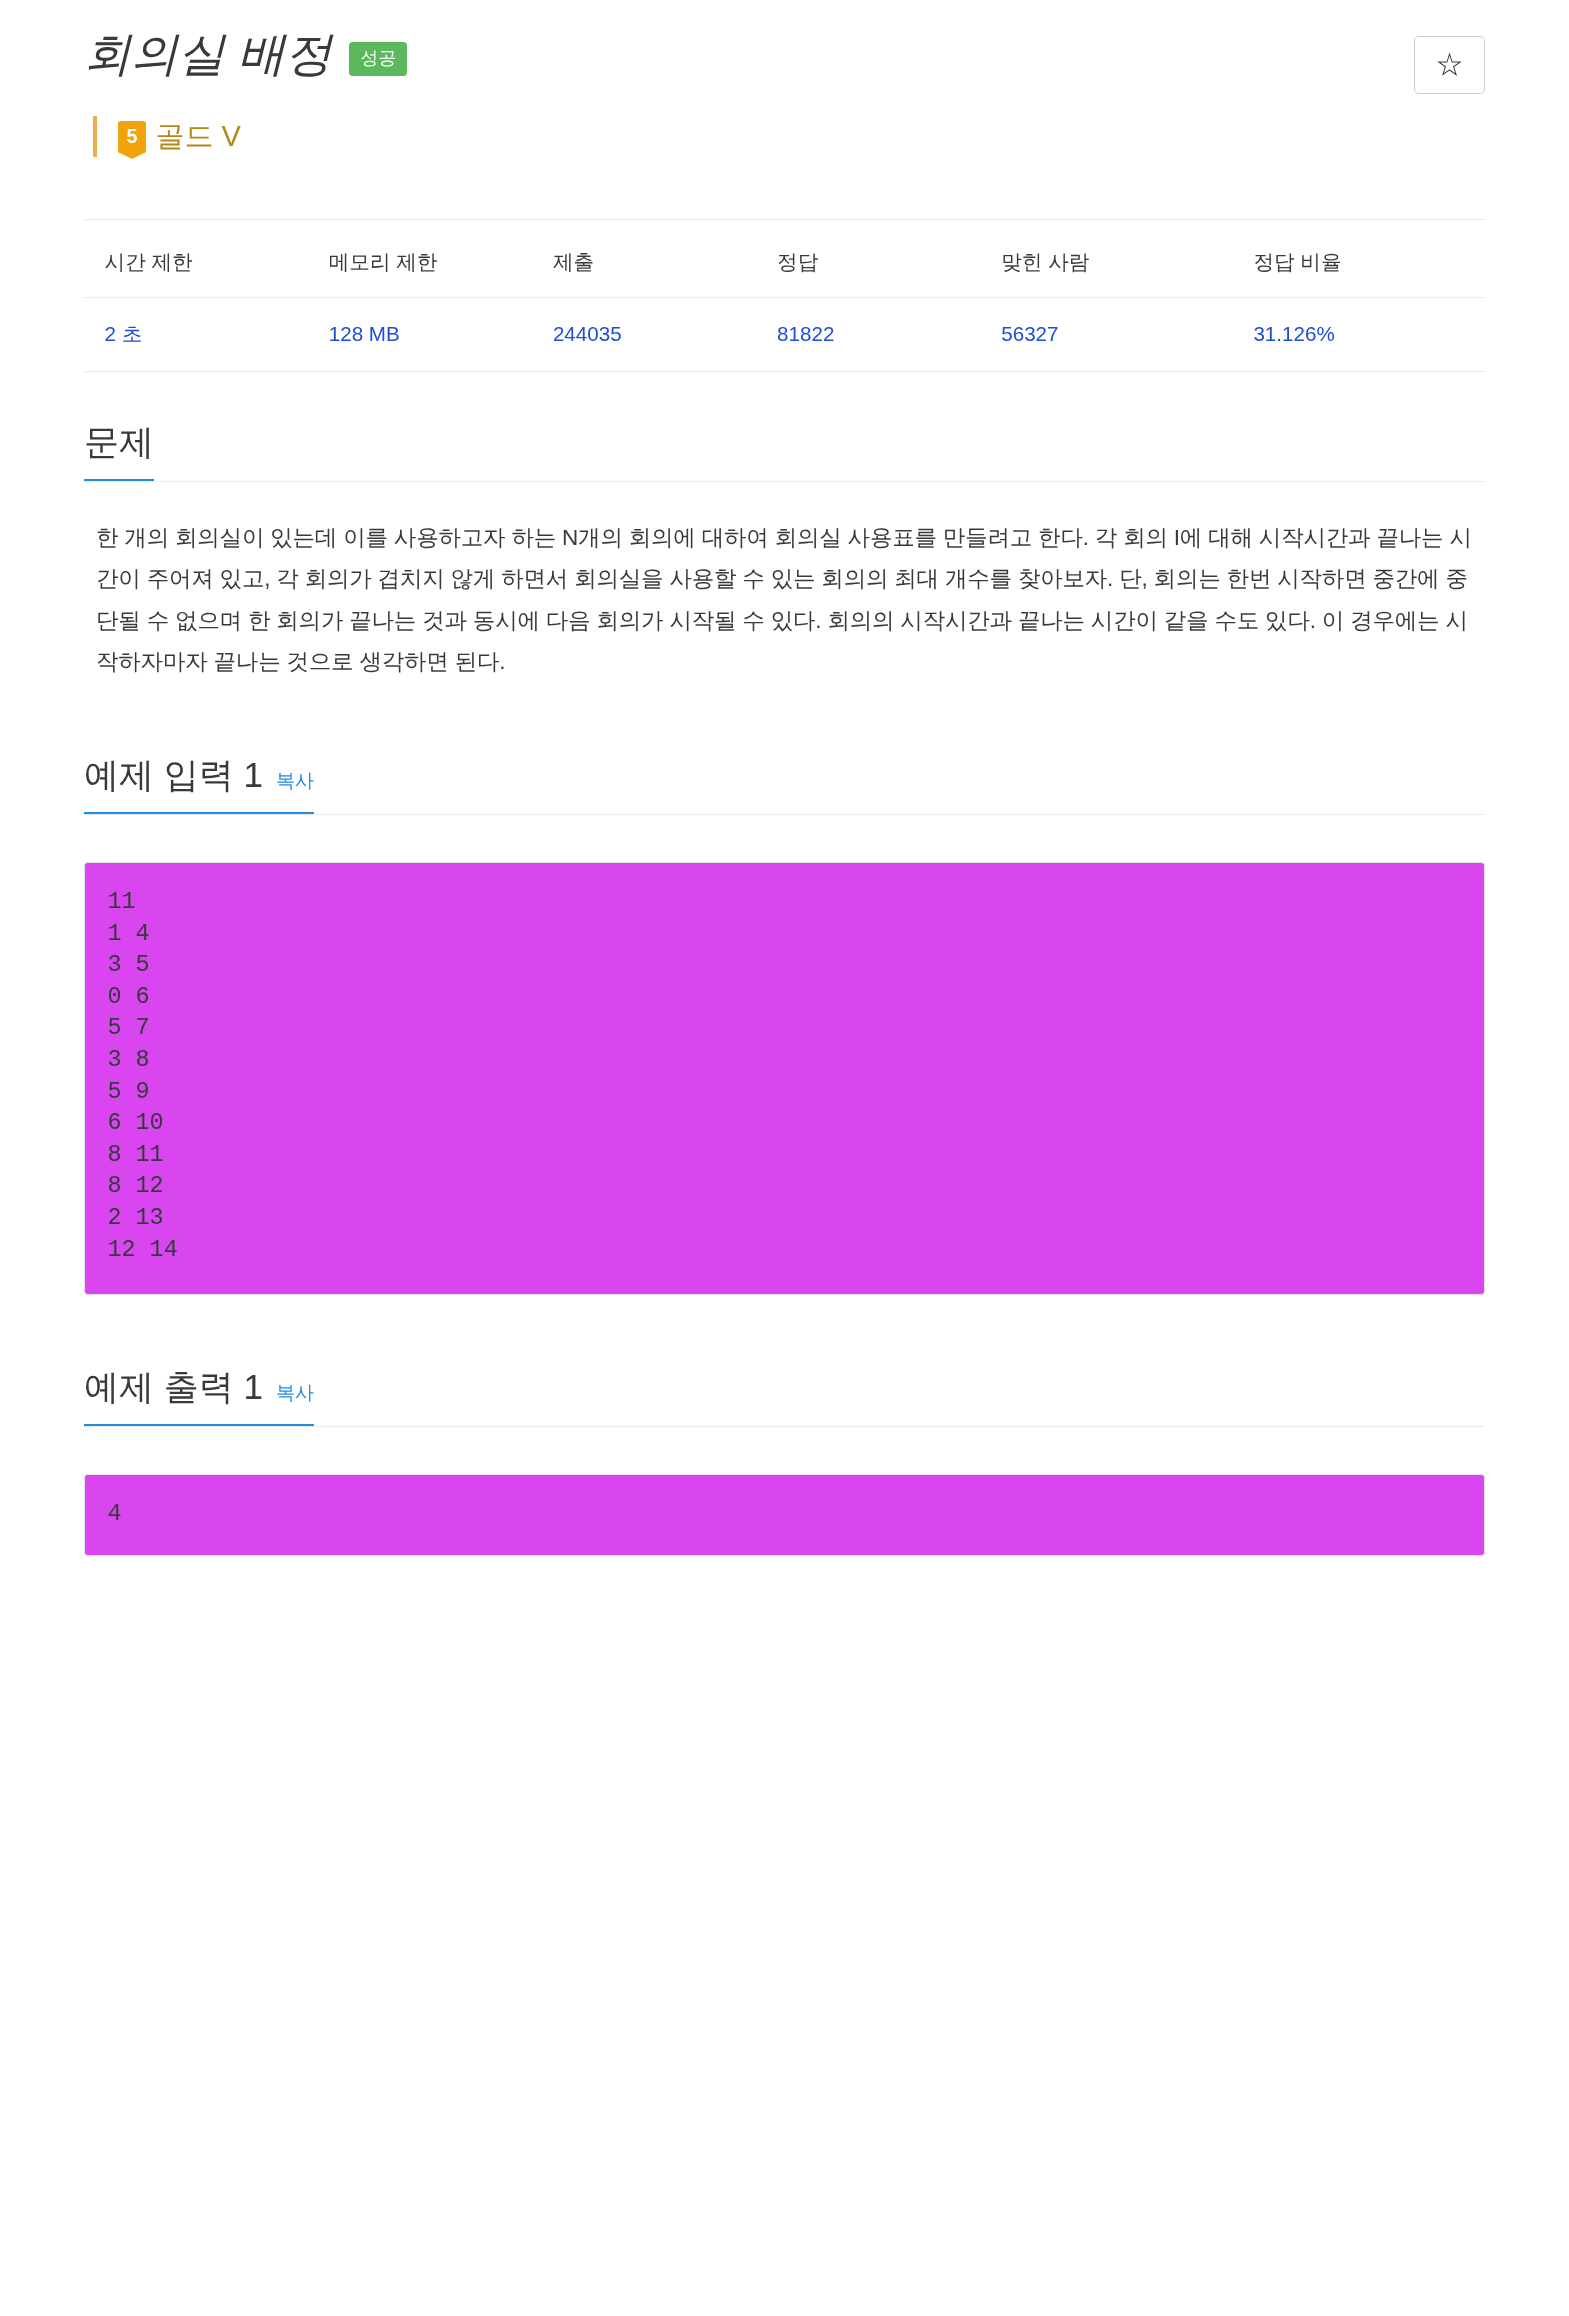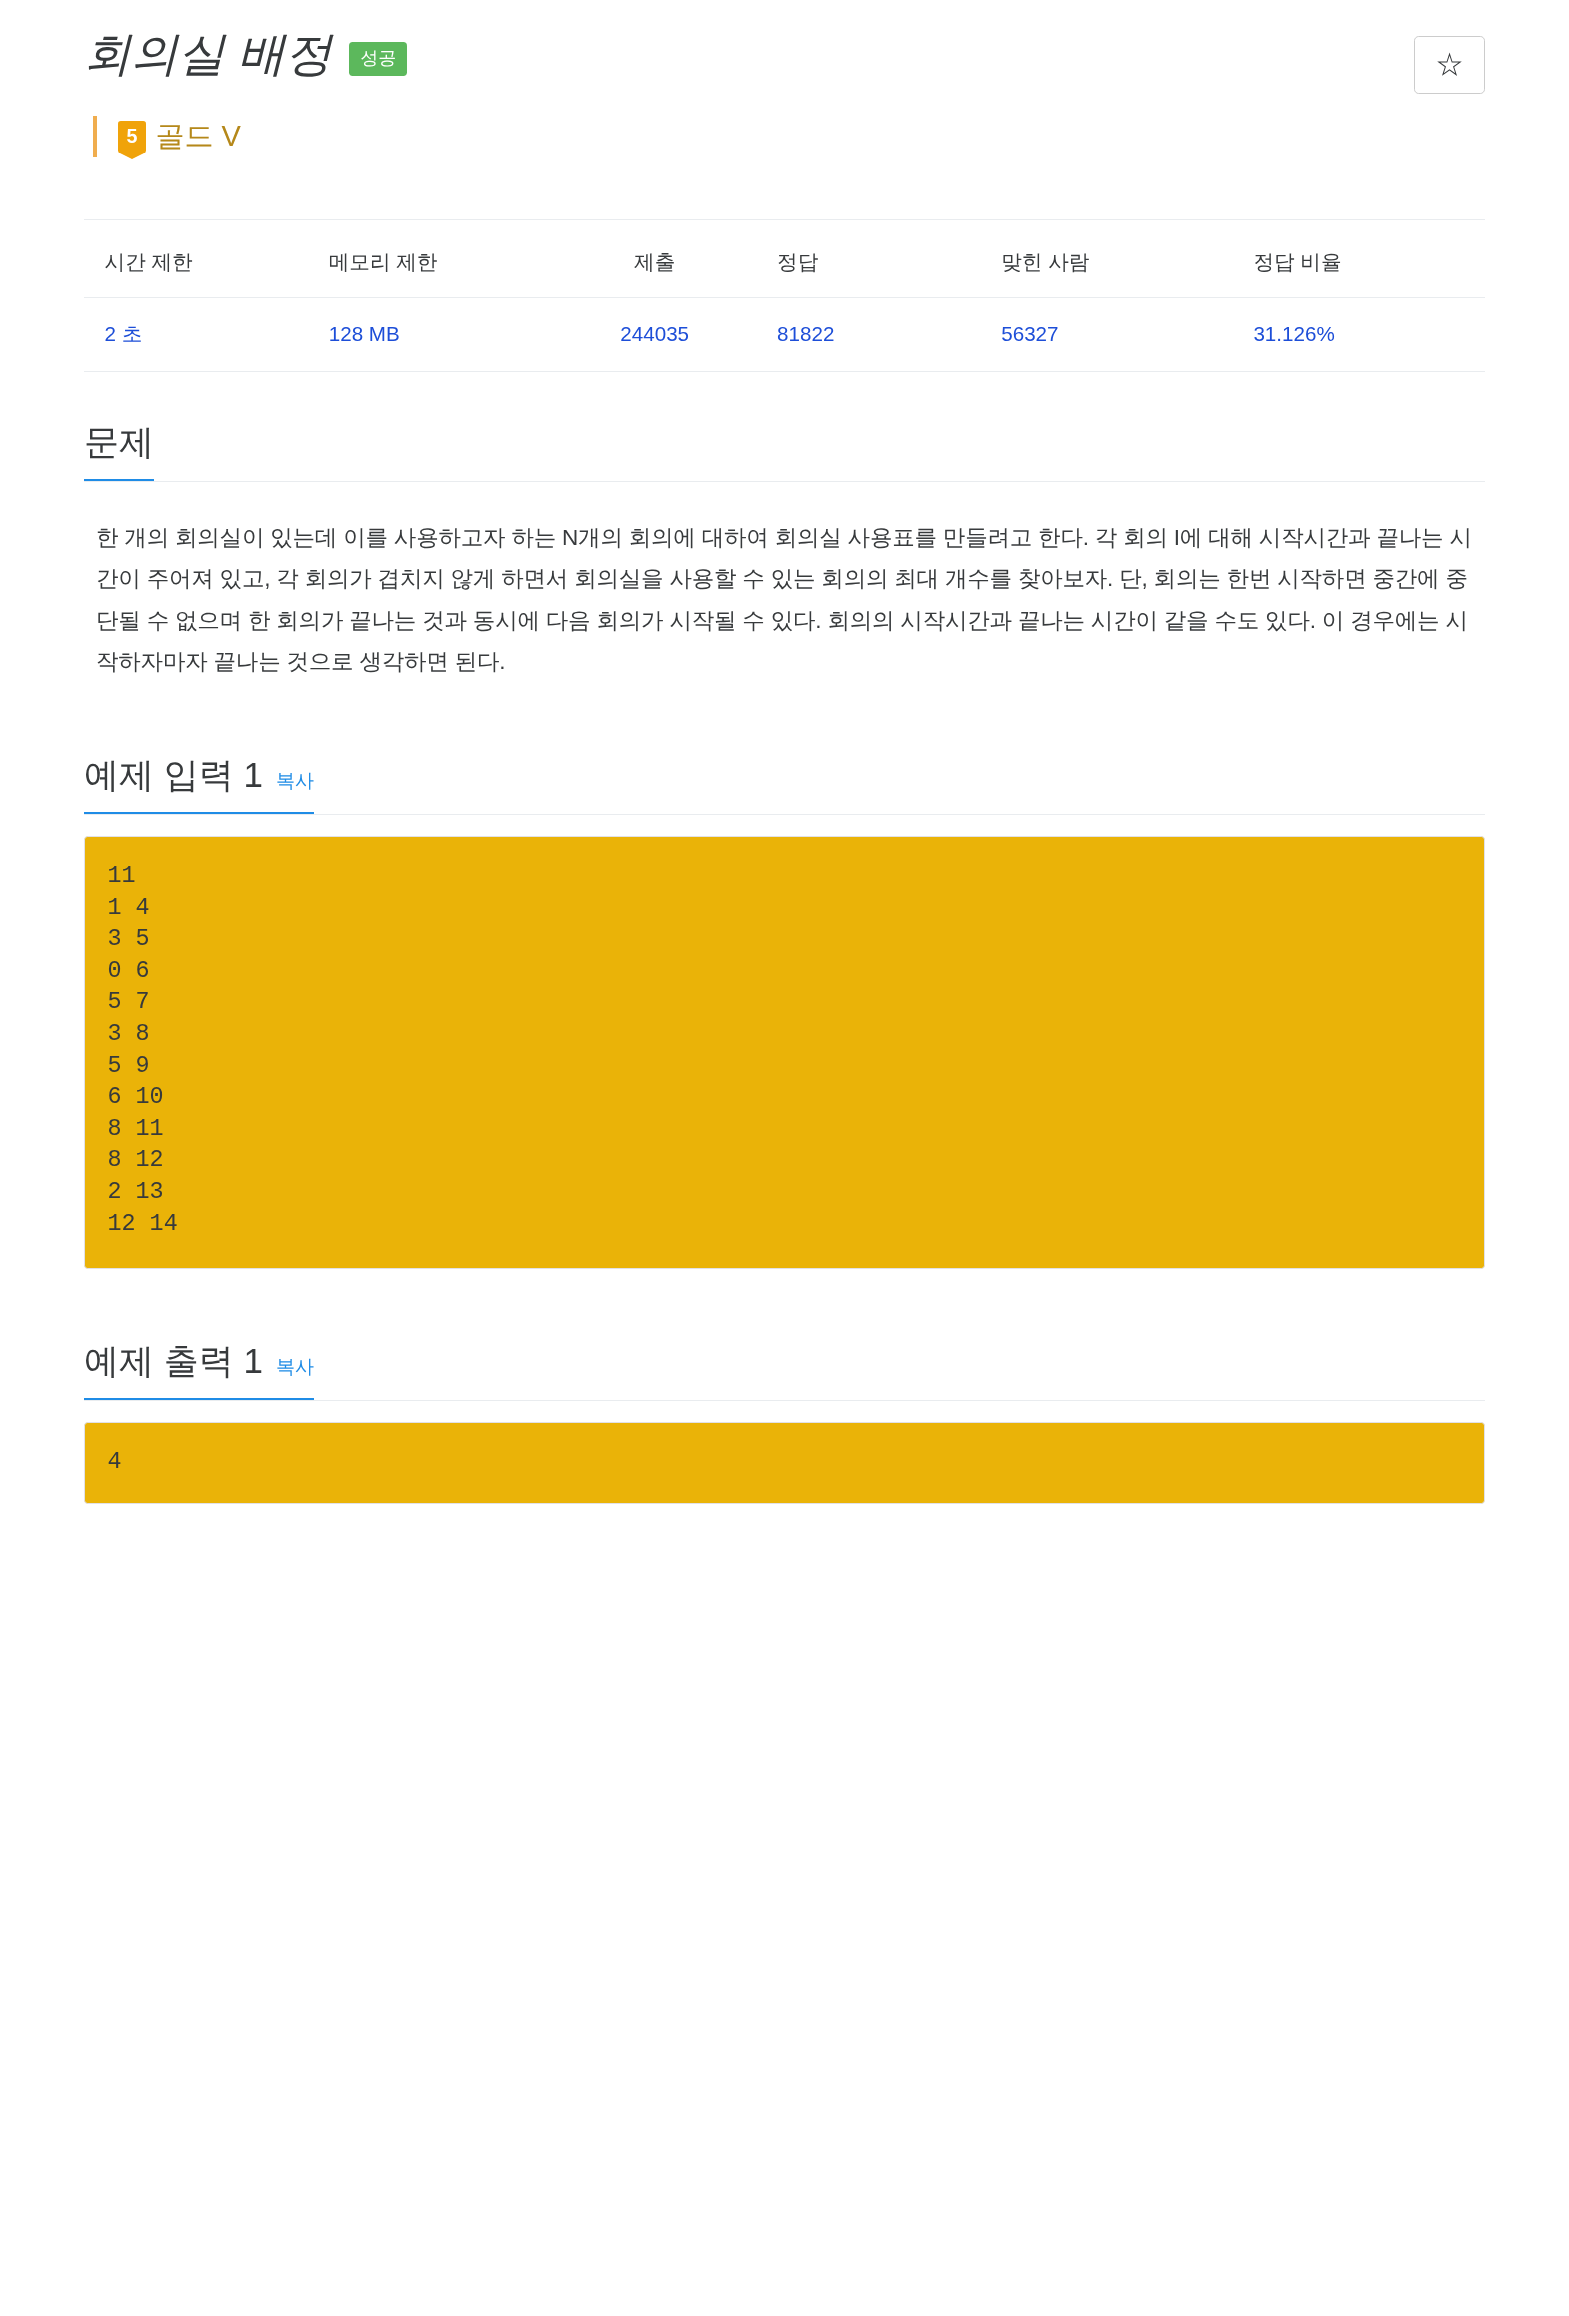--- a/index.html
+++ b/index.html
@@ -118,21 +118,21 @@
     padding: 28px 0 20.6px 20.6px;
     border-bottom: 1.9px solid #e9ecef;
   }
   table.info td {
     padding: 22.5px 0 22.5px 20.6px;
     color: #1d4ed8;
     border-bottom: 0.9px solid #e9ecef;
   }
   table.info th:nth-child(1), table.info td:nth-child(1) { width: 16%; }
   table.info th:nth-child(2), table.info td:nth-child(2) { width: 16%; }
-  table.info th:nth-child(3), table.info td:nth-child(3) { width: 16%; text-align: center; }
+  table.info th:nth-child(3), table.info td:nth-child(3) { width: 16%; }
   table.info th:nth-child(4), table.info td:nth-child(4) { width: 16%; }
   table.info th:nth-child(5), table.info td:nth-child(5) { width: 18%; }
   
   .section-title {
     font-size: 35px;
     font-weight: 400;
     color: #373a3c;
     margin: 47px 0 0 0;
     padding-bottom: 13px;
     display: inline-block;
@@ -168,22 +168,22 @@
     font-weight: 400;
     color: #373a3c;
   }
   .copy-link {
     font-size: 19px;
     color: #1f8ce6;
     cursor: pointer;
     text-decoration: none;
   }
   pre.sample {
-    margin: 20px 0 0 0;
-    background: #eab308;
+    margin: 46px 0 0 0;
+    background: #d946ef;
     border: 0.9px solid #e1e1e8;
     border-radius: 3.7px;
     padding: 24px 22.5px 28px 22.5px;
     font-family: "Liberation Mono", monospace;
     font-size: 23.4px;
     line-height: 1.35;
     color: #373a3c;
     white-space: pre;
     overflow-x: auto;
   }

